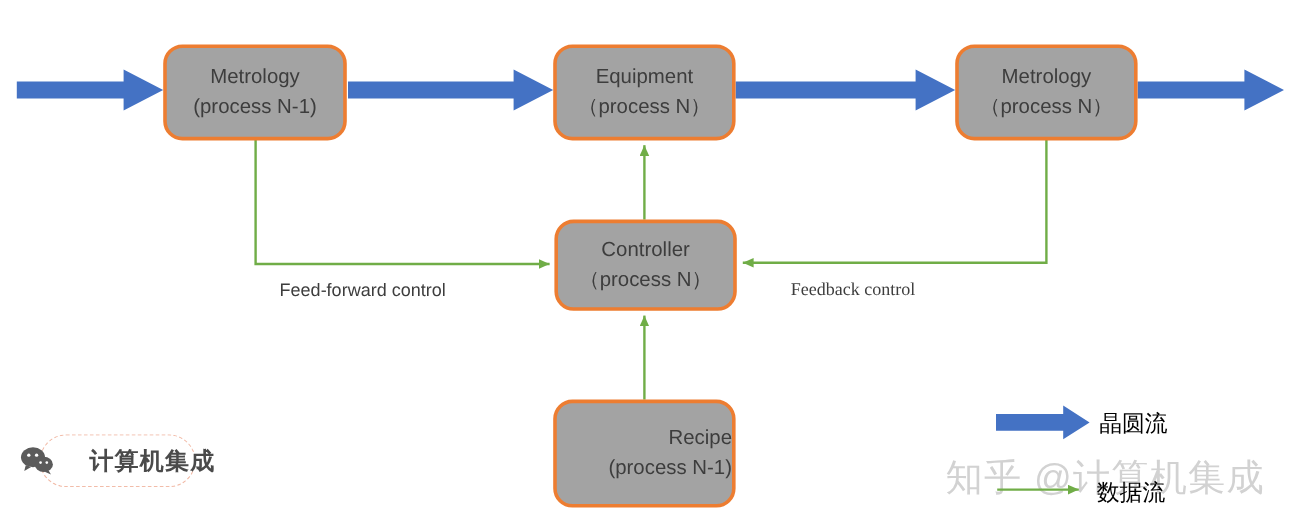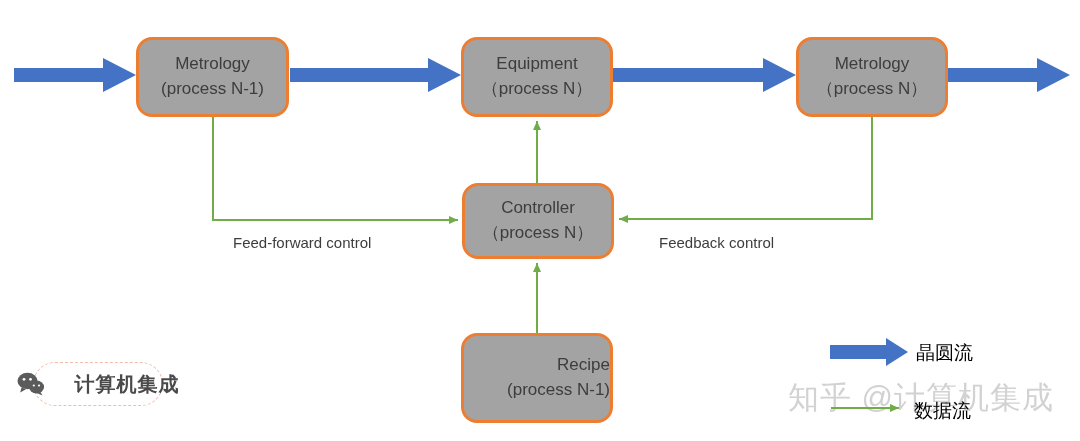--- a/index.html
+++ b/index.html
@@ -80,21 +80,21 @@
     white-space: nowrap;
     margin-left: 24px;
   }
   
   .n-metrology-n1 { left: 136px; top: 37px;  width: 153px; height: 80px; }
   .n-equipment-n  { left: 461px; top: 37px;  width: 152px; height: 80px; }
   .n-metrology-n  { left: 796px; top: 37px;  width: 152px; height: 80px; }
   .n-controller-n { left: 462px; top: 183px; width: 152px; height: 76px; }
   .n-recipe-n1    { left: 461px; top: 333px; width: 152px; height: 90px; align-items: flex-end; }
   .l-feed-forward { left: 233px; top: 234px; }
-  .l-feedback     { left: 659px; top: 234px; }
+  .l-feedback     { left: 659px; top: 234px; font-family: Liberation Serif, serif; }
   .l-wafer-flow   { left: 916px; top: 340px; }
   .l-data-flow    { left: 914px; top: 398px; }
 </style>
 </head>
 <body>
 
 <div class="stage">
 
   <svg class="wires" width="1080" height="441" viewBox="0 0 1080 441">
     <defs>

